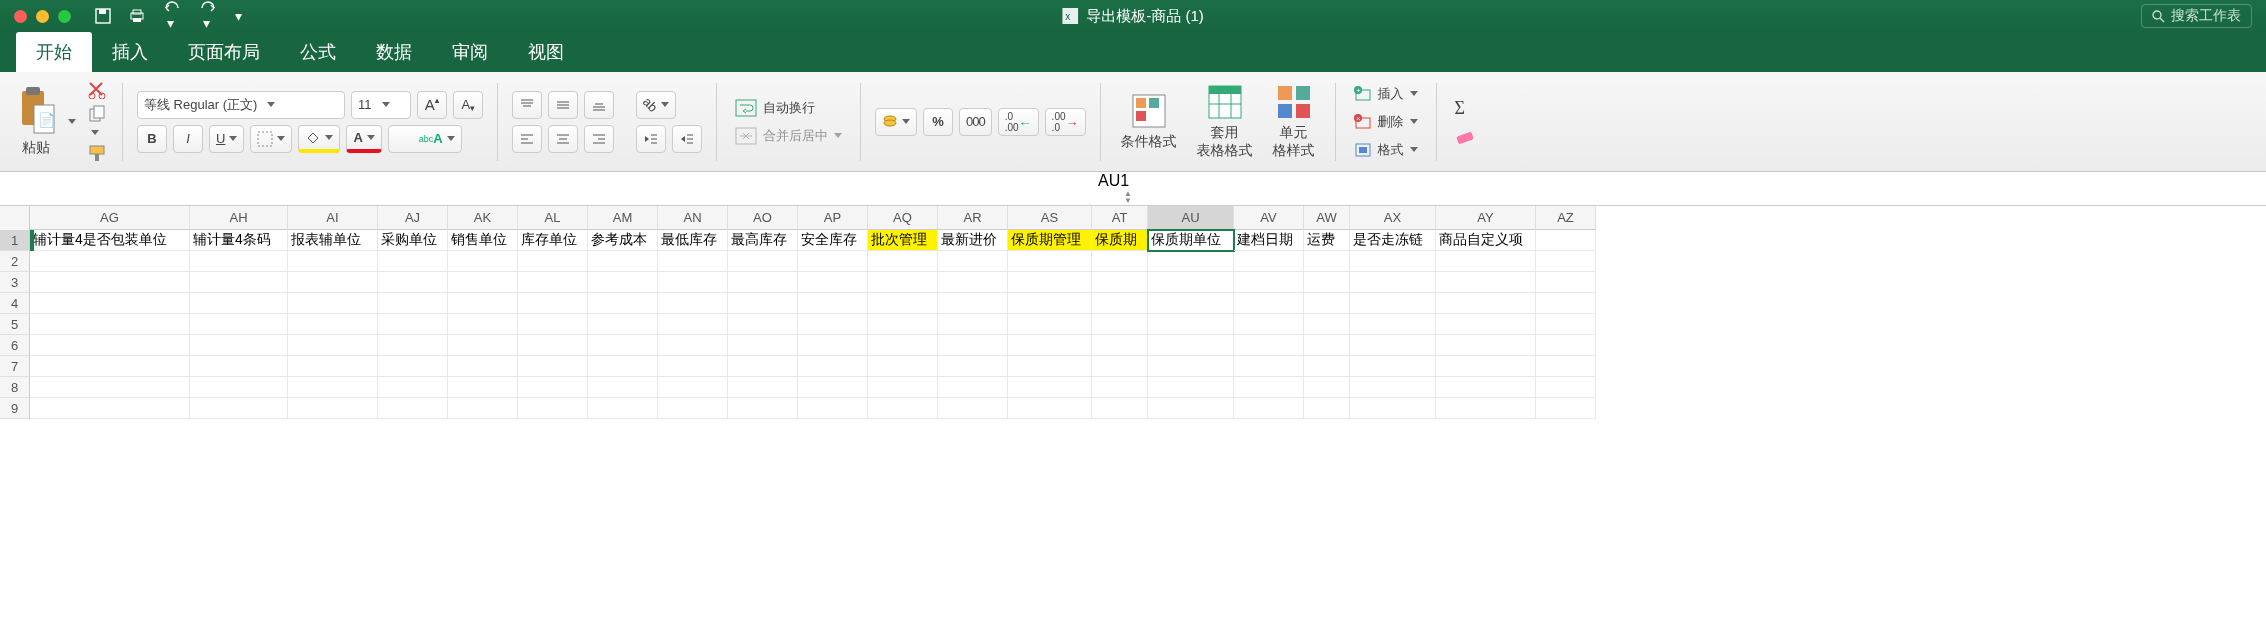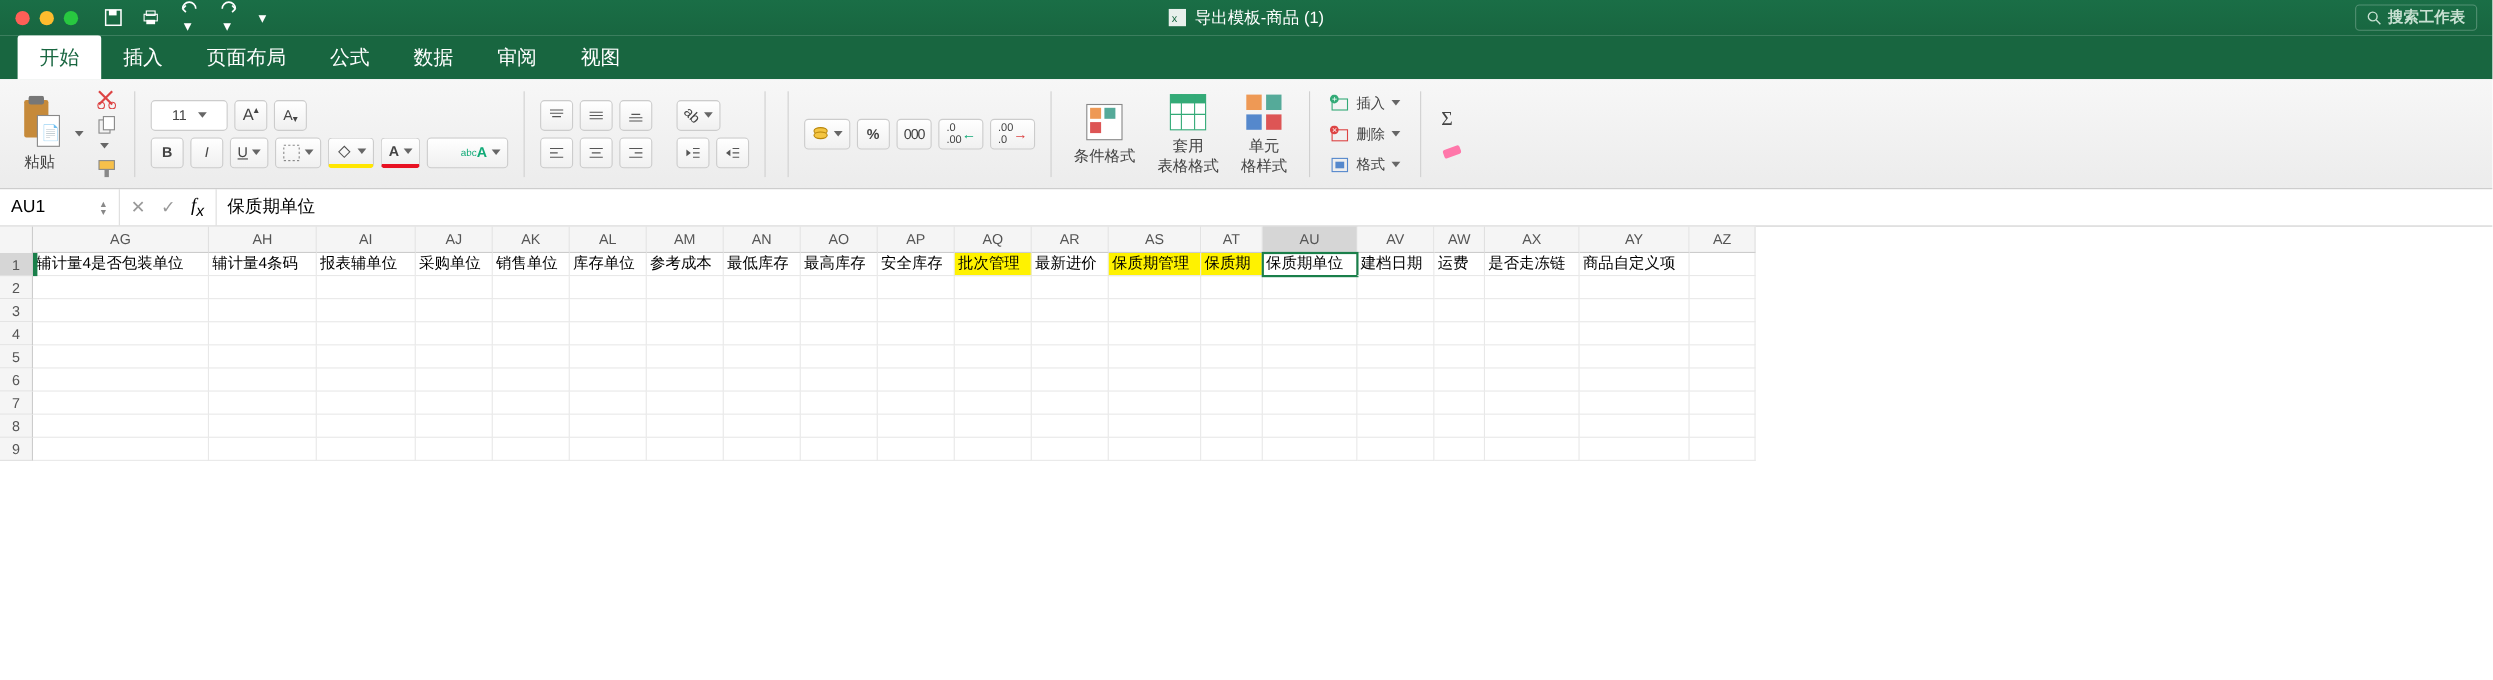--- a/index.html
+++ b/index.html
@@ -6,21 +6,21 @@
 body { background:#fff; width:2266px; user-select:none; }
 
 
 .titlebar { height:32px; background:linear-gradient(#1a6e46,#186640); display:flex; align-items:center; color:#fff; font-size:14px; position:relative; }
 .traffic { display:flex; gap:9px; padding:0 14px; }
 .traffic span { width:13px; height:13px; border-radius:50%; display:block; }
 .tl-close{background:#ff5f57;} .tl-min{background:#febc2e;} .tl-max{background:#28c840;}
 .qat { display:flex; gap:18px; margin-left:10px; align-items:center; }
 .qat svg { fill:#fff; }
 .title-center { position:absolute; left:50%; transform:translateX(-50%); display:flex; align-items:center; gap:8px; font-size:15px; }
-.search-box { margin-left:auto; margin-right:14px; display:flex; align-items:center; gap:6px; color:#c8e0d2; font-size:14px; border:1px solid rgba(255,255,255,.25); border-radius:4px; padding:2px 10px;font-weight:bold; }
+.search-box { margin-left:auto; margin-right:14px; display:flex; align-items:center; gap:6px; color:#c8e0d2; font-size:14px; border:1px solid rgba(255,255,255,.25); border-radius:4px; padding:2px 10px; }
 
 
 .tabstrip { height:40px; background:#186640; display:flex; align-items:flex-end; padding-left:16px; }
 .tab { padding:8px 20px 8px; color:#fff; font-size:18px; cursor:pointer; }
 .tab.active { background:#fff; color:#186640; border-radius:3px 3px 0 0; font-weight:500; }
 
 
 .ribbon { height:100px; background:linear-gradient(#f7f7f7,#ececec); border-bottom:1px solid #c8c8c8; display:flex; align-items:center; padding:6px 10px; gap:8px; font-size:13px; color:#444; }
 .grp { display:flex; flex-direction:column; height:100%; gap:6px; justify-content:center; }
 .grp-row { display:flex; align-items:center; gap:6px; }
@@ -30,21 +30,21 @@
 .caret { width:0; height:0; border-left:4px solid transparent; border-right:4px solid transparent; border-top:5px solid #666; }
 .biglabel { text-align:center; font-size:14px; }
 .big-item { display:flex; flex-direction:column; align-items:center; gap:4px; cursor:pointer; padding:2px 6px; }
 .big-item .ic { width:36px; height:36px; }
 .paste-ic { width:40px; height:48px; }
 .sm-row-btn { display:flex; align-items:center; gap:6px; cursor:pointer; padding:2px 4px; }
 .underline-y { border-bottom:4px solid #ffe600; }
 .underline-r { border-bottom:4px solid #e81123; }
 
 
-.fbar { height:34px; border-bottom:1px solid #ccc; display:flex; align-items:center; font-size:16px; }
+.fbar { height:34px; border-bottom:1px solid #ccc; display:flex; align-items:center; font-size:16px;flex-direction:column; }
 .namebox { width:90px; padding-left:10px; }
 .spin { display:flex; flex-direction:column; margin-right:10px; }
 .spin span { font-size:8px; color:#888; line-height:7px; cursor:pointer; }
 .fbar .fx-group { display:flex; align-items:center; gap:14px; padding:0 10px; border-left:1px solid #ddd; height:100%; }
 .fx { font-style:italic; font-family:"Times New Roman",serif; font-size:17px; }
 .fval { padding-left:10px; flex:1; border-left:1px solid #ddd; height:100%; display:flex; align-items:center; }
 
 
 .grid { position:relative; }
 .col-hdrs { display:flex; height:24px; }
@@ -153,21 +153,25 @@
               <rect x="7" y="10" width="4" height="7" fill="#888"></rect>
             </svg>
           </span>
       </div>
     </div>
   </div>
   <div class="sep"></div>
 
   <div class="grp">
     <div class="grp-row">
-      <div class="rsel" style="width:70px;justify-content:center;">
+      <div class="rsel" style="width:208px;">
+          <span>等线 Regular (正文)</span>
+          <span class="caret"></span>
+        </div>
+      <div class="rsel" style="width:60px;">
           <span>11</span>
           <span class="caret"></span>
         </div>
       <div class="rbtn">
           <span style="font-size:15px;">A</span>
           <span style="font-size:9px;position:relative;top:-5px;">▴</span>
         </div>
       <div class="rbtn">
           <span style="font-size:13px;">A</span>
           <span style="font-size:9px;position:relative;top:3px;">▾</span>
@@ -275,20 +279,37 @@
             <path d="M2 7 L6 4 L6 10 Z" fill="#555"></path>
             <line x1="8" y1="3" x2="14" y2="3" stroke="#555"></line>
             <line x1="8" y1="7" x2="14" y2="7" stroke="#555"></line>
             <line x1="8" y1="11" x2="14" y2="11" stroke="#555"></line>
           </svg>
         </div>
     </div>
   </div>
   <div class="sep"></div>
 
+  <div class="grp">
+    <div class="sm-row-btn">
+      <svg width="22" height="18">
+          <rect x="1" y="1" width="20" height="16" fill="none" stroke="#3a7"></rect>
+          <path d="M5 6 h10 a3 3 0 0 1 0 6 h-4 M11 10 l-3 2 l3 2" fill="none" stroke="#3a7"></path>
+        </svg>
+      <span>自动换行</span>
+    </div>
+    <div class="sm-row-btn" style="opacity:.55;">
+      <svg width="22" height="18">
+          <rect x="1" y="1" width="20" height="16" fill="none" stroke="#888"></rect>
+          <path d="M5 9 h5 M17 9 h-5 M8 6 l3 3 l-3 3 M14 6 l-3 3 l3 3" fill="none" stroke="#888"></path>
+        </svg>
+      <span>合并后居中</span>
+      <span class="caret"></span>
+    </div>
+  </div>
   <div class="sep"></div>
 
   <div class="grp">
     <div class="grp-row">
       <div class="rbtn">
           <svg width="16" height="16">
             <ellipse cx="8" cy="5" rx="6" ry="3" fill="#f4c542" stroke="#b8860b"></ellipse>
             <ellipse cx="8" cy="9" rx="6" ry="3" fill="#f4c542" stroke="#b8860b"></ellipse>
           </svg>
           <span class="caret" style="margin-left:4px;"></span>

